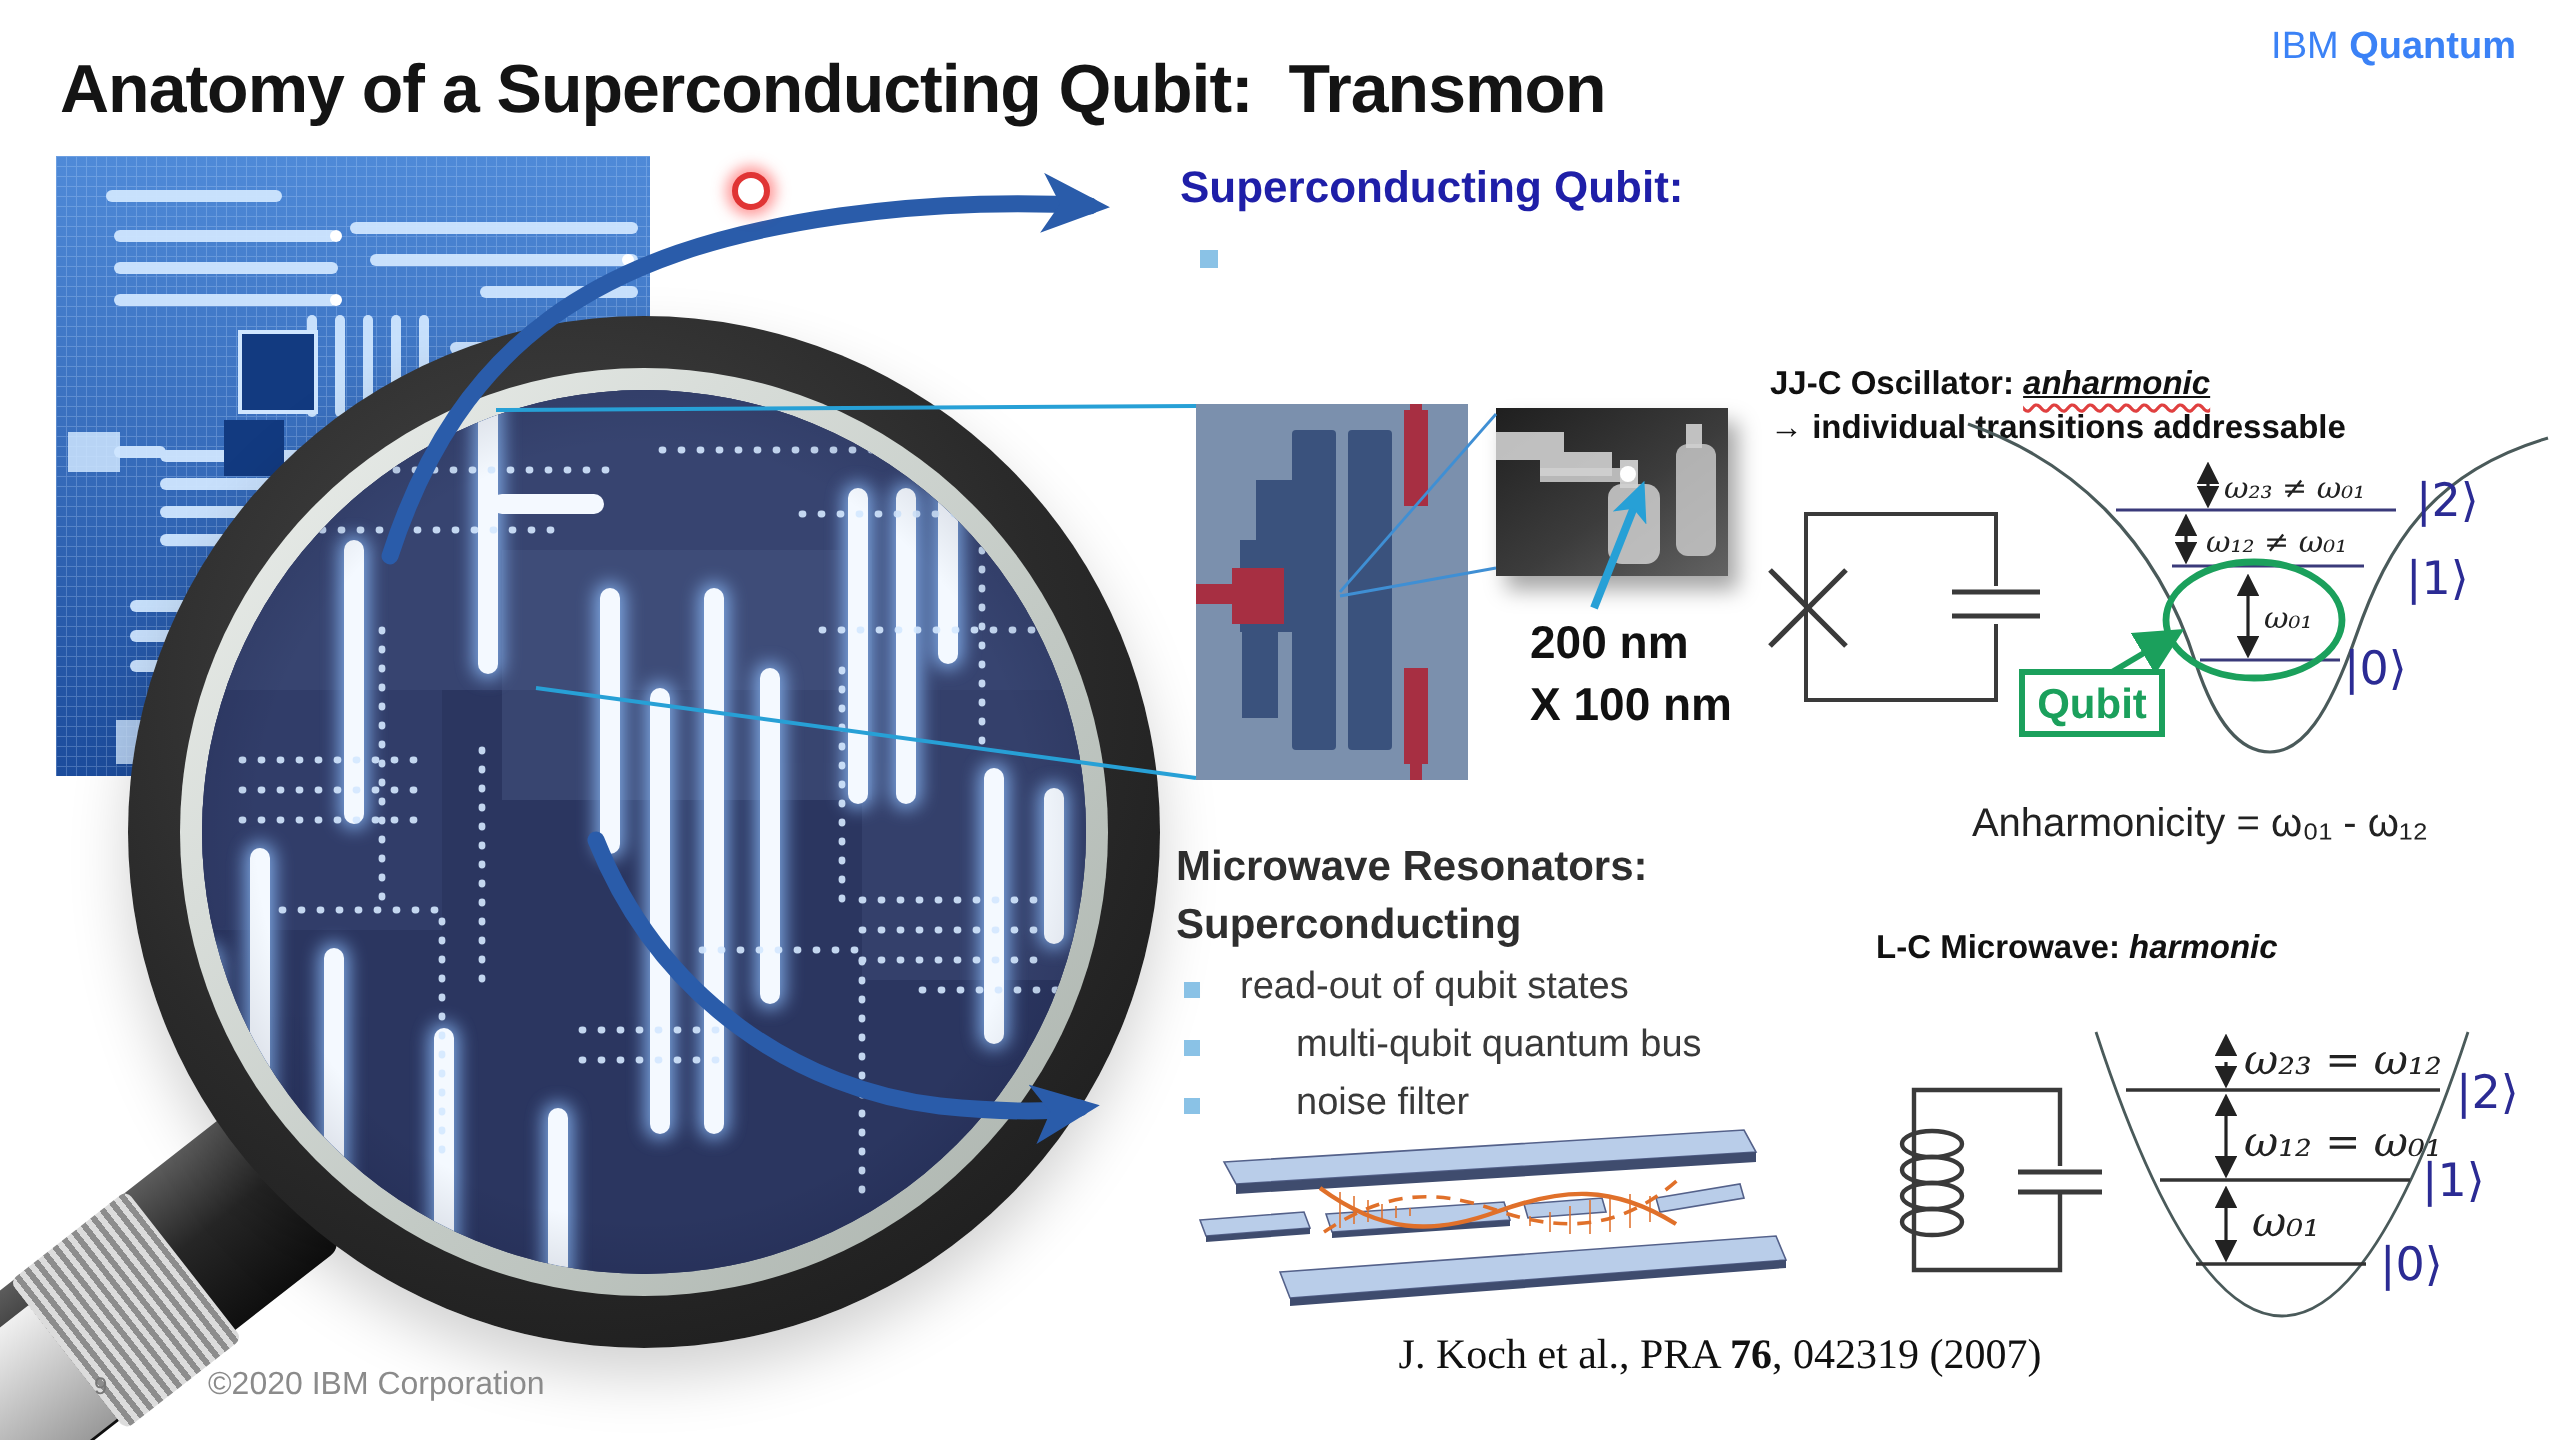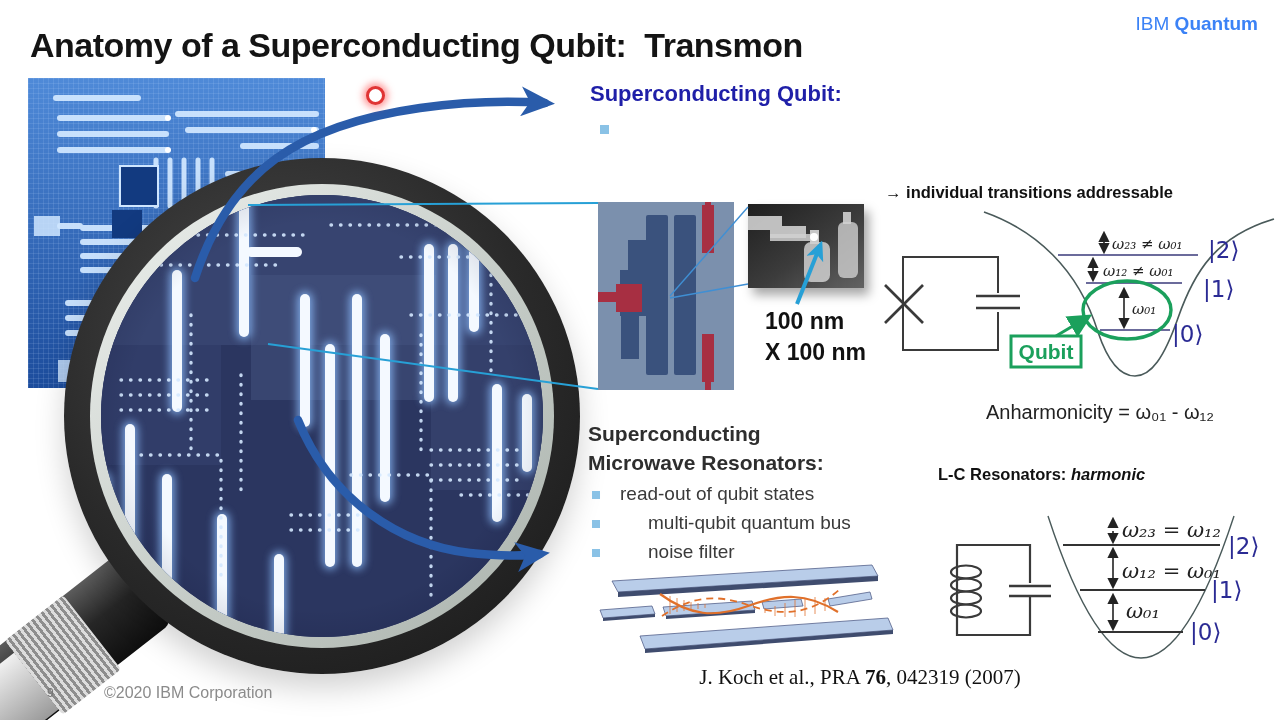--- a/index.html
+++ b/index.html
@@ -236,27 +236,27 @@
       <rect x="22" y="30" width="44" height="7" opacity=".85"></rect>
       <rect x="62" y="26" width="9" height="14" opacity=".95"></rect>
       <rect x="56" y="38" width="26" height="40" rx="7" opacity=".85"></rect>
       <rect x="95" y="8" width="8" height="12" opacity=".9"></rect>
       <rect x="90" y="18" width="20" height="56" rx="6" opacity=".8"></rect>
       <circle cx="66" cy="33" r="4" fill="#ffffff"></circle>
     </g>
   </svg>
 
   <div class="abs size-label">
-    <div>100 nm</div>
+    <div>200 nm</div>
     <div>X 100 nm</div>
   </div>
 
   <div class="abs res-head">
+    <div>Microwave Resonators:</div>
     <div>Superconducting</div>
-    <div>Microwave Resonators:</div>
   </div>
   <div class="abs bullet-sq" style="left:592px;top:491px;width:8px;height:8px;"></div>
   <div class="abs res-bullet-txt" style="left:620px;top:483px;">read-out of qubit states</div>
   <div class="abs bullet-sq" style="left:592px;top:520px;width:8px;height:8px;"></div>
   <div class="abs res-bullet-txt" style="left:648px;top:512px;">multi-qubit quantum bus</div>
   <div class="abs bullet-sq" style="left:592px;top:549px;width:8px;height:8px;"></div>
   <div class="abs res-bullet-txt" style="left:648px;top:541px;">noise filter</div>
 
   <svg class="abs diagram" style="left:590px;top:555px;" width="320" height="105" viewBox="590 555 320 105">
     <g stroke="#54618a" stroke-width=".8">
@@ -286,20 +286,23 @@
         <line x1="805" y1="598" x2="805" y2="616"></line>
           <line x1="815" y1="597" x2="815" y2="614"></line>
         <line x1="825" y1="598" x2="825" y2="611"></line>
       </g>
       <path d="M660,594 C690,616 715,618 748,606 C781,594 806,592 838,612" stroke-width="2.2"></path>
       <path d="M662,616 C692,596 716,594 748,605 C780,616 810,616 840,589" stroke-width="1.8" stroke-dasharray="7 5"></path>
     </g>
   </svg>
 
   <div class="abs osc-head" style="left:885px;top:181px;">
+    <div>
+      <span>JJ-C Oscillator: </span><span class="emph"><span class="wavy">anharmonic</span></span>
+    </div>
     <div>→ individual transitions addressable</div>
   </div>
 
   <svg class="abs diagram" style="left:880px;top:170px;" width="400" height="245" viewBox="880 170 400 245">
     <defs>
       <marker id="ahk" viewBox="0 0 10 10" refX="8" refY="5" markerWidth="7" markerHeight="7" orient="auto-start-reverse">
           <path d="M0,0L10,5L0,10z" fill="#222"></path>
         </marker>
       <marker id="ahg" viewBox="0 0 10 10" refX="8" refY="5" markerWidth="8" markerHeight="8" orient="auto-start-reverse">
           <path d="M0,0L10,5L0,10z" fill="#1ba05c"></path>
@@ -332,21 +335,21 @@
       <rect x="1011" y="336" width="70" height="31" fill="#ffffff" stroke="#1ba05c" stroke-width="3"></rect>
       <line x1="1056" y1="336" x2="1088" y2="317" stroke="#1ba05c" stroke-width="3" marker-end="url(#ahg)"></line>
       <text x="1046" y="359" font-size="21" font-weight="bold" fill="#1ba05c" text-anchor="middle">Qubit</text>
     </g>
   </svg>
 
   <div class="abs anharm">Anharmonicity =  ω₀₁ - ω₁₂</div>
 
   <div class="abs osc-head" style="left:938px;top:463px;">
     <div>
-      <span>L-C Resonators: </span><span style="font-style:italic">harmonic</span>
+      <span>L-C Microwave: </span><span style="font-style:italic">harmonic</span>
     </div>
   </div>
 
   <svg class="abs diagram" style="left:880px;top:440px;" width="400" height="235" viewBox="880 440 400 235">
     <defs>
       <marker id="ahk2" viewBox="0 0 10 10" refX="8" refY="5" markerWidth="7" markerHeight="7" orient="auto-start-reverse">
           <path d="M0,0L10,5L0,10z" fill="#222"></path>
         </marker>
     </defs>
     <g stroke="#3a3a3a" stroke-width="2.2" fill="none">

